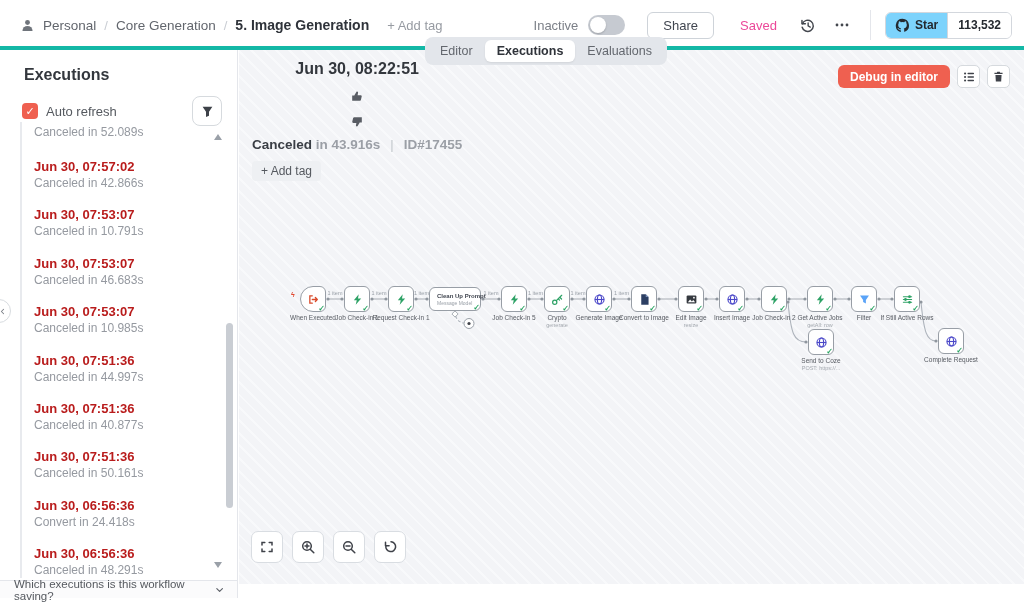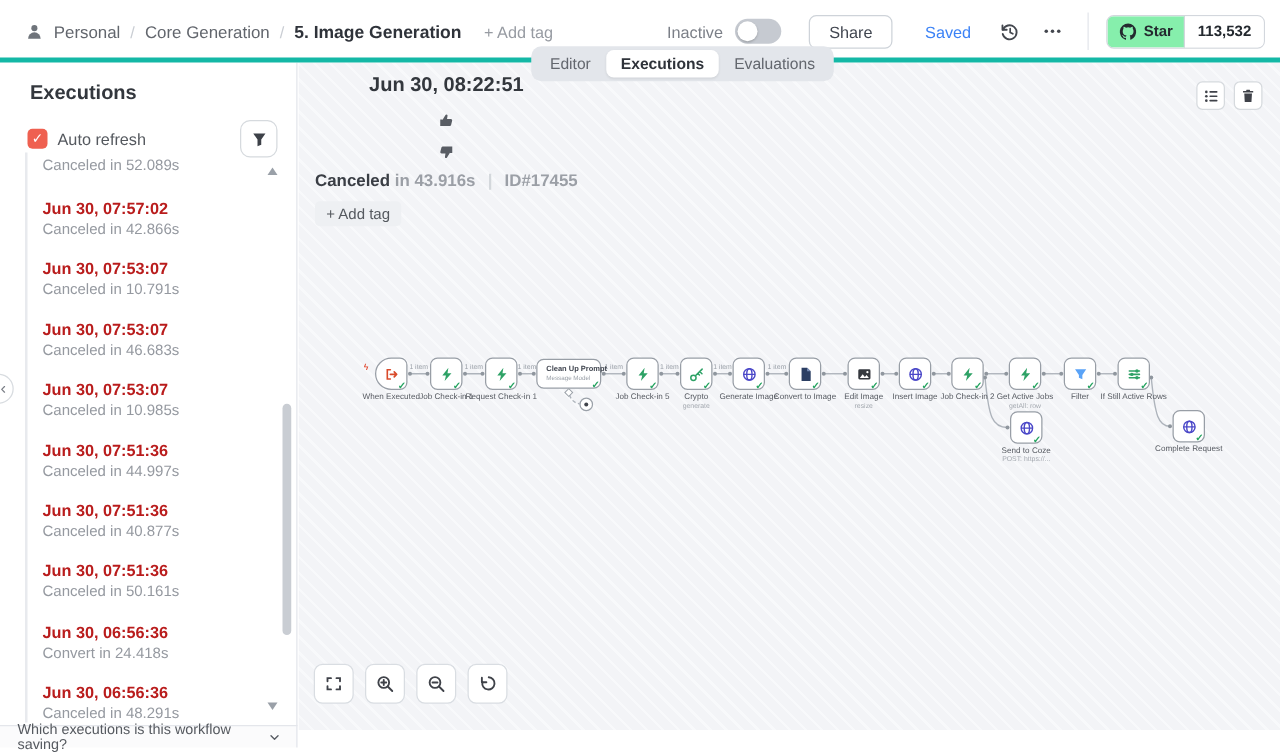--- a/index.html
+++ b/index.html
@@ -11,27 +11,27 @@
   .top-header { position:absolute; left:0; top:0; width:1024px; height:50px; background:#fff; border-bottom:4px solid #14b8a6; z-index:30; }
   .crumbs { position:absolute; left:20px; top:0; height:50px; display:flex; align-items:center; gap:8px; font-size:13.5px; color:#62666d; }
   .crumb-sep { color:#c9cdd3; font-size:13px; }
   .crumb-current { color:#2f333a; font-weight:700; font-size:14px; }
   .crumb-addtag { color:#979ba2; font-size:13px; margin-left:10px; cursor:pointer; background:none; border:none; font-family:inherit; }
   .header-right { position:absolute; right:0; top:0; height:50px; display:flex; align-items:center; }
   .inactive-label { font-size:13px; color:#7b7f87; margin-right:10px; }
   .toggle { width:37px; height:20px; background:#c6cad1; border-radius:10px; position:relative; cursor:pointer; }
   .toggle .knob { position:absolute; left:2px; top:2px; width:16px; height:16px; background:#fff; border-radius:50%; box-shadow:0 1px 2px rgba(0,0,0,.2); }
   .share-btn { margin-left:22px; padding:5px 15px; font-size:13px; color:#414650; background:#fff; border:1px solid #ced3d9; border-radius:6px; font-family:inherit; cursor:pointer; }
-  .saved-label { margin-left:26px; font-size:13px; color:#3b82f6;text-align:center; }
+  .saved-label { margin-left:26px; font-size:13px; color:#ec4899;text-align:center; }
   .icon-plain { background:none; border:none; cursor:pointer; display:flex; align-items:center; justify-content:center; padding:4px; }
   .history-btn { margin-left:18px; }
   .more-btn { margin-left:10px; }
   .hdr-divider { width:1px; height:30px; background:#e4e6eb; margin:0 14px 0 16px; }
   .star-widget { display:flex; align-items:stretch; height:27px; border:1px solid #d3d7dd; border-radius:6px; overflow:hidden; margin-right:12px; cursor:pointer; }
-  .star-left { display:flex; align-items:center; gap:5px; padding:0 9px; background:#86efac; font-size:12px; font-weight:700; color:#24292f; border-right:1px solid #d3d7dd; }
+  .star-left { display:flex; align-items:center; gap:5px; padding:0 9px; background:#7dd3fc; font-size:12px; font-weight:700; color:#24292f; border-right:1px solid #d3d7dd; }
   .star-count { display:flex; align-items:center; padding:0 10px; background:#fff; font-size:12px; font-weight:700; color:#24292f; }
 
   
   .tabs { position:absolute; left:425px; top:37px; display:flex; align-items:center; background:#e3e6eb; border-radius:8px; padding:3px; z-index:40; }
   .tab { padding:4px 12px; font-size:12.5px; color:#63676e; border-radius:6px; cursor:pointer; white-space:nowrap; }
   .tab.active { background:#fff; color:#2f333a; font-weight:700; box-shadow:0 1px 2px rgba(0,0,0,.08); }
 
   
   .sidebar { position:absolute; left:0; top:50px; width:238px; height:530px; background:#fff; border-right:1px solid #e4e6eb; z-index:10; }
   .sb-title { position:absolute; left:24px; top:16px; font-size:16px; font-weight:700; color:#33373d; }
@@ -243,20 +243,21 @@
       </div>
       <div class="exec-meta">
         <span class="status">Canceled</span>
         <span>in 43.916s</span>
         <span class="pipe">|</span>
         <span>ID#17455</span>
       </div>
       <span class="addtag-chip">+ Add tag</span>
     </div>
     <div class="exec-actions">
+      <button class="debug-btn">Debug in editor</button>
       <div class="sq-btn">
         <svg width="14" height="14" viewBox="0 0 16 16">
             <g fill="#3f4249">
               <circle cx="3.5" cy="4" r="1.2"></circle>
               <circle cx="3.5" cy="8" r="1.2"></circle>
               <circle cx="3.5" cy="12" r="1.2"></circle>
             </g>
             <g stroke="#3f4249" stroke-width="1.5" stroke-linecap="round">
               <path d="M7 4h6M7 8h6M7 12h6"></path>
             </g>

